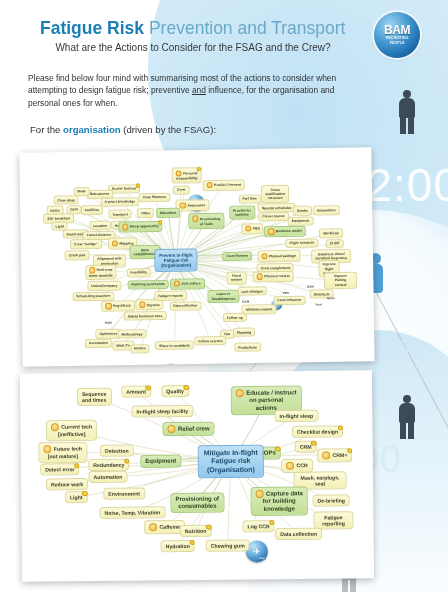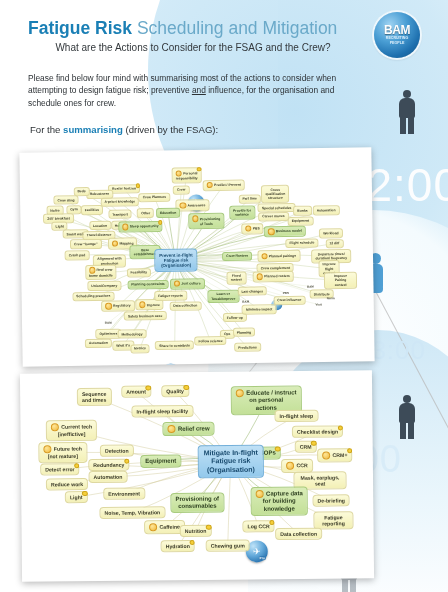--- a/index.html
+++ b/index.html
@@ -63,21 +63,21 @@
   .person-sit{position:absolute;left:352px;top:253px;width:46px;height:52px;}
   .sit-head{position:absolute;left:18px;top:0;width:11px;height:11px;border-radius:50%;background:#4f9fd4;}
   .sit-torso{position:absolute;left:16px;top:11px;width:15px;height:24px;background:#4f9fd4;border-radius:5px 5px 2px 2px;}
   .sit-thigh{position:absolute;left:2px;top:31px;width:29px;height:9px;background:#4f9fd4;border-radius:4px;}
   .sit-shin{position:absolute;left:2px;top:38px;width:9px;height:15px;background:#4f9fd4;border-radius:3px;}
   .sit-desk{position:absolute;left:-16px;top:20px;width:19px;height:14px;border:2px solid #4f9fd4;border-radius:2px;background:#eaf6fc;}
 
   
   .header{position:absolute;left:28px;top:18px;width:330px;z-index:5;}
   .title{font-size:17.5px;line-height:21px;color:#6aa9c9;font-weight:400;white-space:nowrap;}
-  .title b{color:#1a7fb5;font-weight:bold;}
+  .title b{color:#1a7fb5;font-weight:bold;margin-left:12px;}
   .subtitle{font-size:10px;color:#33383c;margin-top:3px;text-align:center;}
   .intro{position:absolute;left:28px;top:72px;width:322px;font-size:8.4px;line-height:12.4px;color:#2d3236;z-index:5;}
   .intro u{text-decoration:underline;}
   .forthe{position:absolute;left:30px;top:124px;font-size:9.6px;color:#2d3236;z-index:5;}
   .forthe b{color:#1a7fb5;font-weight:bold;}
 
   
   .bam{position:absolute;left:374px;top:12px;width:46px;height:46px;z-index:6;
        border-radius:50%;
        background:radial-gradient(circle at 34% 28%, #9fd3f2 0%, #4a9ed4 38%, #1d6fae 70%, #15517f 100%);
@@ -169,39 +169,39 @@
     <div class="sit-head"></div>
       <div class="sit-torso"></div>
     <div class="sit-thigh"></div>
       <div class="sit-shin"></div>
   </div>
 </div>
 
 <div class="header">
   <div class="title">
     <b>Fatigue Risk</b>
-    <span>Scheduling and Mitigation</span>
+    <span>Prevention and Transport</span>
   </div>
   <div class="subtitle">What are the Actions to Consider for the FSAG and the Crew?</div>
 </div>
 
 <div class="bam">
   <div class="bam-t">BAM</div>
   <div class="bam-s">RECRUITING</div>
   <div class="bam-s">PEOPLE</div>
 </div>
 
 <div class="intro">
   <span>Please find below four mind with summarising most of the actions to consider when</span>
   <span>attempting to design fatigue risk; preventive </span><u>and</u><span> influence, for the organisation and</span>
-  <span>schedule ones for crew.</span>
+  <span>personal ones for when.</span>
 </div>
 
 <div class="forthe">
-  <span>For the </span><b>summarising</b><span> (driven by the FSAG):</span>
+  <span>For the </span><b>organisation</b><span> (driven by the FSAG):</span>
 </div>
 
 <div class="panel" id="panel1">
   <div class="canvas" id="canvas1">
     <svg id="links1" width="352" height="214">
         <path d="M166.88000000000002,25.28 Q160.94,61.64 155,110" stroke="#b9c98f" stroke-width="0.5" fill="none" opacity="0.7"></path>
         <path d="M161.28000000000003,39.5 Q158.14000000000001,80.75 155,110" stroke="#b9c98f" stroke-width="0.5" fill="none" opacity="0.7"></path>
         <path d="M203.84000000000003,35.550000000000004 Q179.42000000000002,66.775 155,110" stroke="#b9c98f" stroke-width="0.5" fill="none" opacity="0.7"></path>
         <path d="M172.48000000000002,55.300000000000004 Q163.74,88.65 155,110" stroke="#b9c98f" stroke-width="0.5" fill="none" opacity="0.7"></path>
         <path d="M134.4,46.61 Q144.7,72.305 155,110" stroke="#b9c98f" stroke-width="0.5" fill="none" opacity="0.7"></path>

